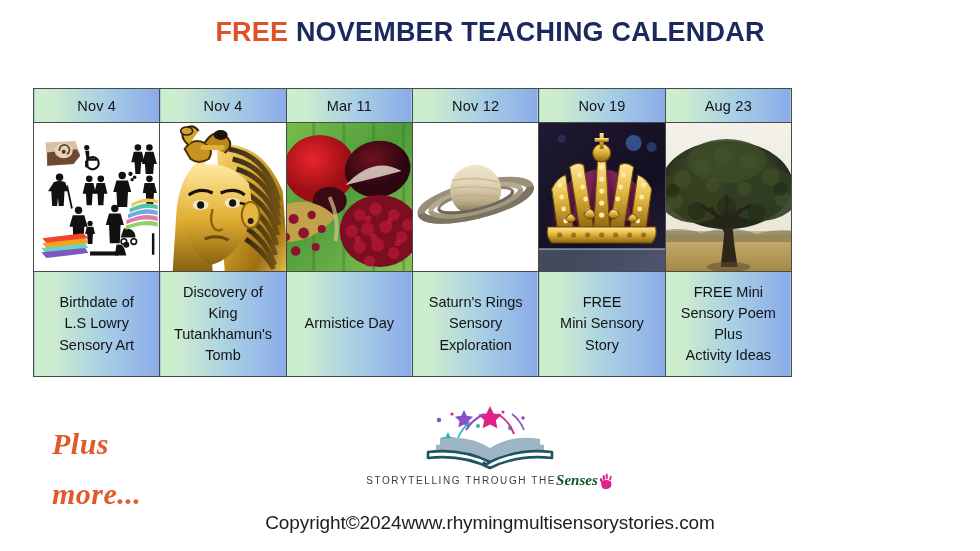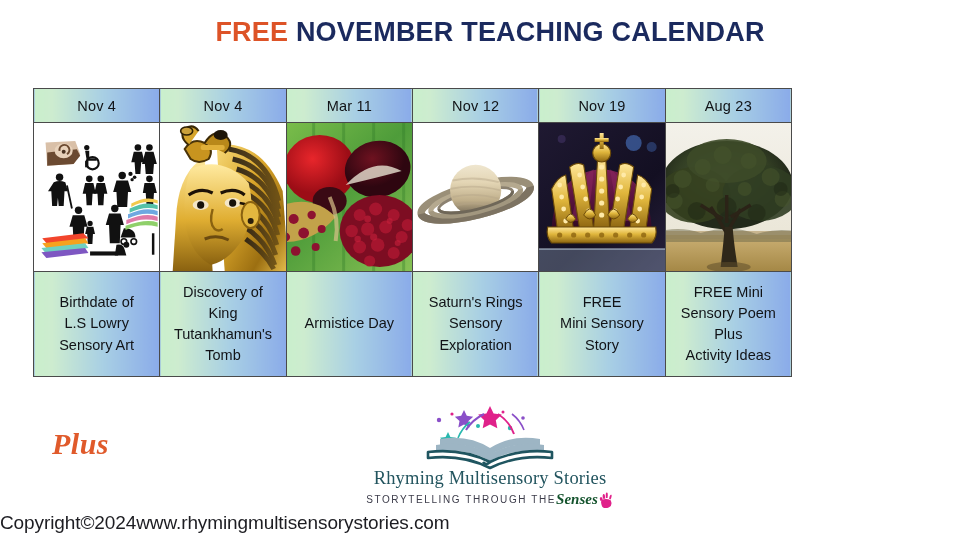--- a/index.html
+++ b/index.html
@@ -140,20 +140,21 @@
     color: #14532d;
     letter-spacing: 0;
   }
   .hand-icon { width: 16px; height: 17px; display: block; }
 
   .copyright {
     position: absolute;
     left: 0;
     top: 512px;
     width: 980px;
+    text-align: center;
     font-size: 19px;
     color: #1d1d22;
     letter-spacing: -0.1px;
   }
 </style>
 </head>
 <body>
 
 <div class="title-block">
   <div class="title-line"><span class="title-free">FREE</span><span> NOVEMBER TEACHING CALENDAR</span></div>
@@ -605,20 +606,21 @@
     <td class="text-cell grad">Armistice Day</td>
     <td class="text-cell grad">Saturn's Rings<br>Sensory<br>Exploration</td>
     <td class="text-cell grad">FREE<br>Mini Sensory<br>Story</td>
     <td class="text-cell grad">FREE Mini<br>Sensory Poem<br>Plus<br>Activity Ideas</td>
   </tr>
 </tbody>
   </table>
 
 <div class="plus-more">
   <div class="plus-word">Plus</div>
+  <div class="plus-word">more...</div>
 </div>
 
 <div class="logo">
   <svg class="logo-mark" viewBox="0 0 300 66">
 
     <g>
       <path d="M150 2 l3.6 7.4 8.2 1.1 -6 5.7 1.5 8.1 -7.3 -3.9 -7.3 3.9 1.5 -8.1 -6 -5.7 8.2 -1.1z" fill="#e0218a"></path>
       <path d="M124 6 l2.8 5.8 6.4 .9 -4.7 4.4 1.2 6.3 -5.7 -3 -5.7 3 1.2 -6.3 -4.7 -4.4 6.4 -.9z" fill="#8a4fc8"></path>
       <path d="M108 28 l2.4 5 5.6 .8 -4.1 3.8 1 5.5 -4.9 -2.6 -4.9 2.6 1 -5.5 -4.1 -3.8 5.6 -.8z" fill="#29b8ae"></path>
       <circle cx="99" cy="16" r="2.2" fill="#8a4fc8"></circle>
@@ -637,21 +639,20 @@
     <g fill="#9db5c4">
       <path d="M150 44 q-22 -14 -50 -9 l0 7 q28 -5 50 9z"></path>
       <path d="M150 50 q-24 -14 -54 -9 l0 7 q30 -5 54 9z"></path>
       <path d="M150 44 q22 -14 50 -9 l0 7 q-28 -5 -50 9z"></path>
       <path d="M150 50 q24 -14 54 -9 l0 7 q-30 -5 -54 9z"></path>
     </g>
 
     <path d="M150 58 q-28 -14 -62 -10 l0 6 q34 -4 62 10 q28 -14 62 -10 l0 -6 q-34 -4 -62 10z" fill="#ffffff" stroke="#1f5560" stroke-width="2.6" stroke-linejoin="round"></path>
     <path d="M150 58 q-4 4 -7 0" fill="none" stroke="#1f5560" stroke-width="2.6"></path>
   </svg>
-  <div class="logo-name">Rhyming Multisensory Stories</div>
   <div class="logo-tag-row">
     <span class="logo-tag">STORYTELLING THROUGH THE</span>
     <span class="logo-senses">Senses</span>
     <svg class="hand-icon" viewBox="0 0 20 22">
       <g fill="#e0218a">
         <path d="M6 10 q-1 -6 1 -6 q2 0 2 6z"></path>
         <path d="M10 9 q-1 -7 1 -7 q2 0 1 7z"></path>
         <path d="M14 10 q1 -6 3 -5 q1 1 -1 6z"></path>
         <path d="M3 13 q-2 -4 0 -5 q2 -1 3 4z"></path>
         <path d="M4 12 q6 -3 12 0 q3 6 -2 9 q-6 3 -9 -1 q-2 -4 -1 -8z"></path>

